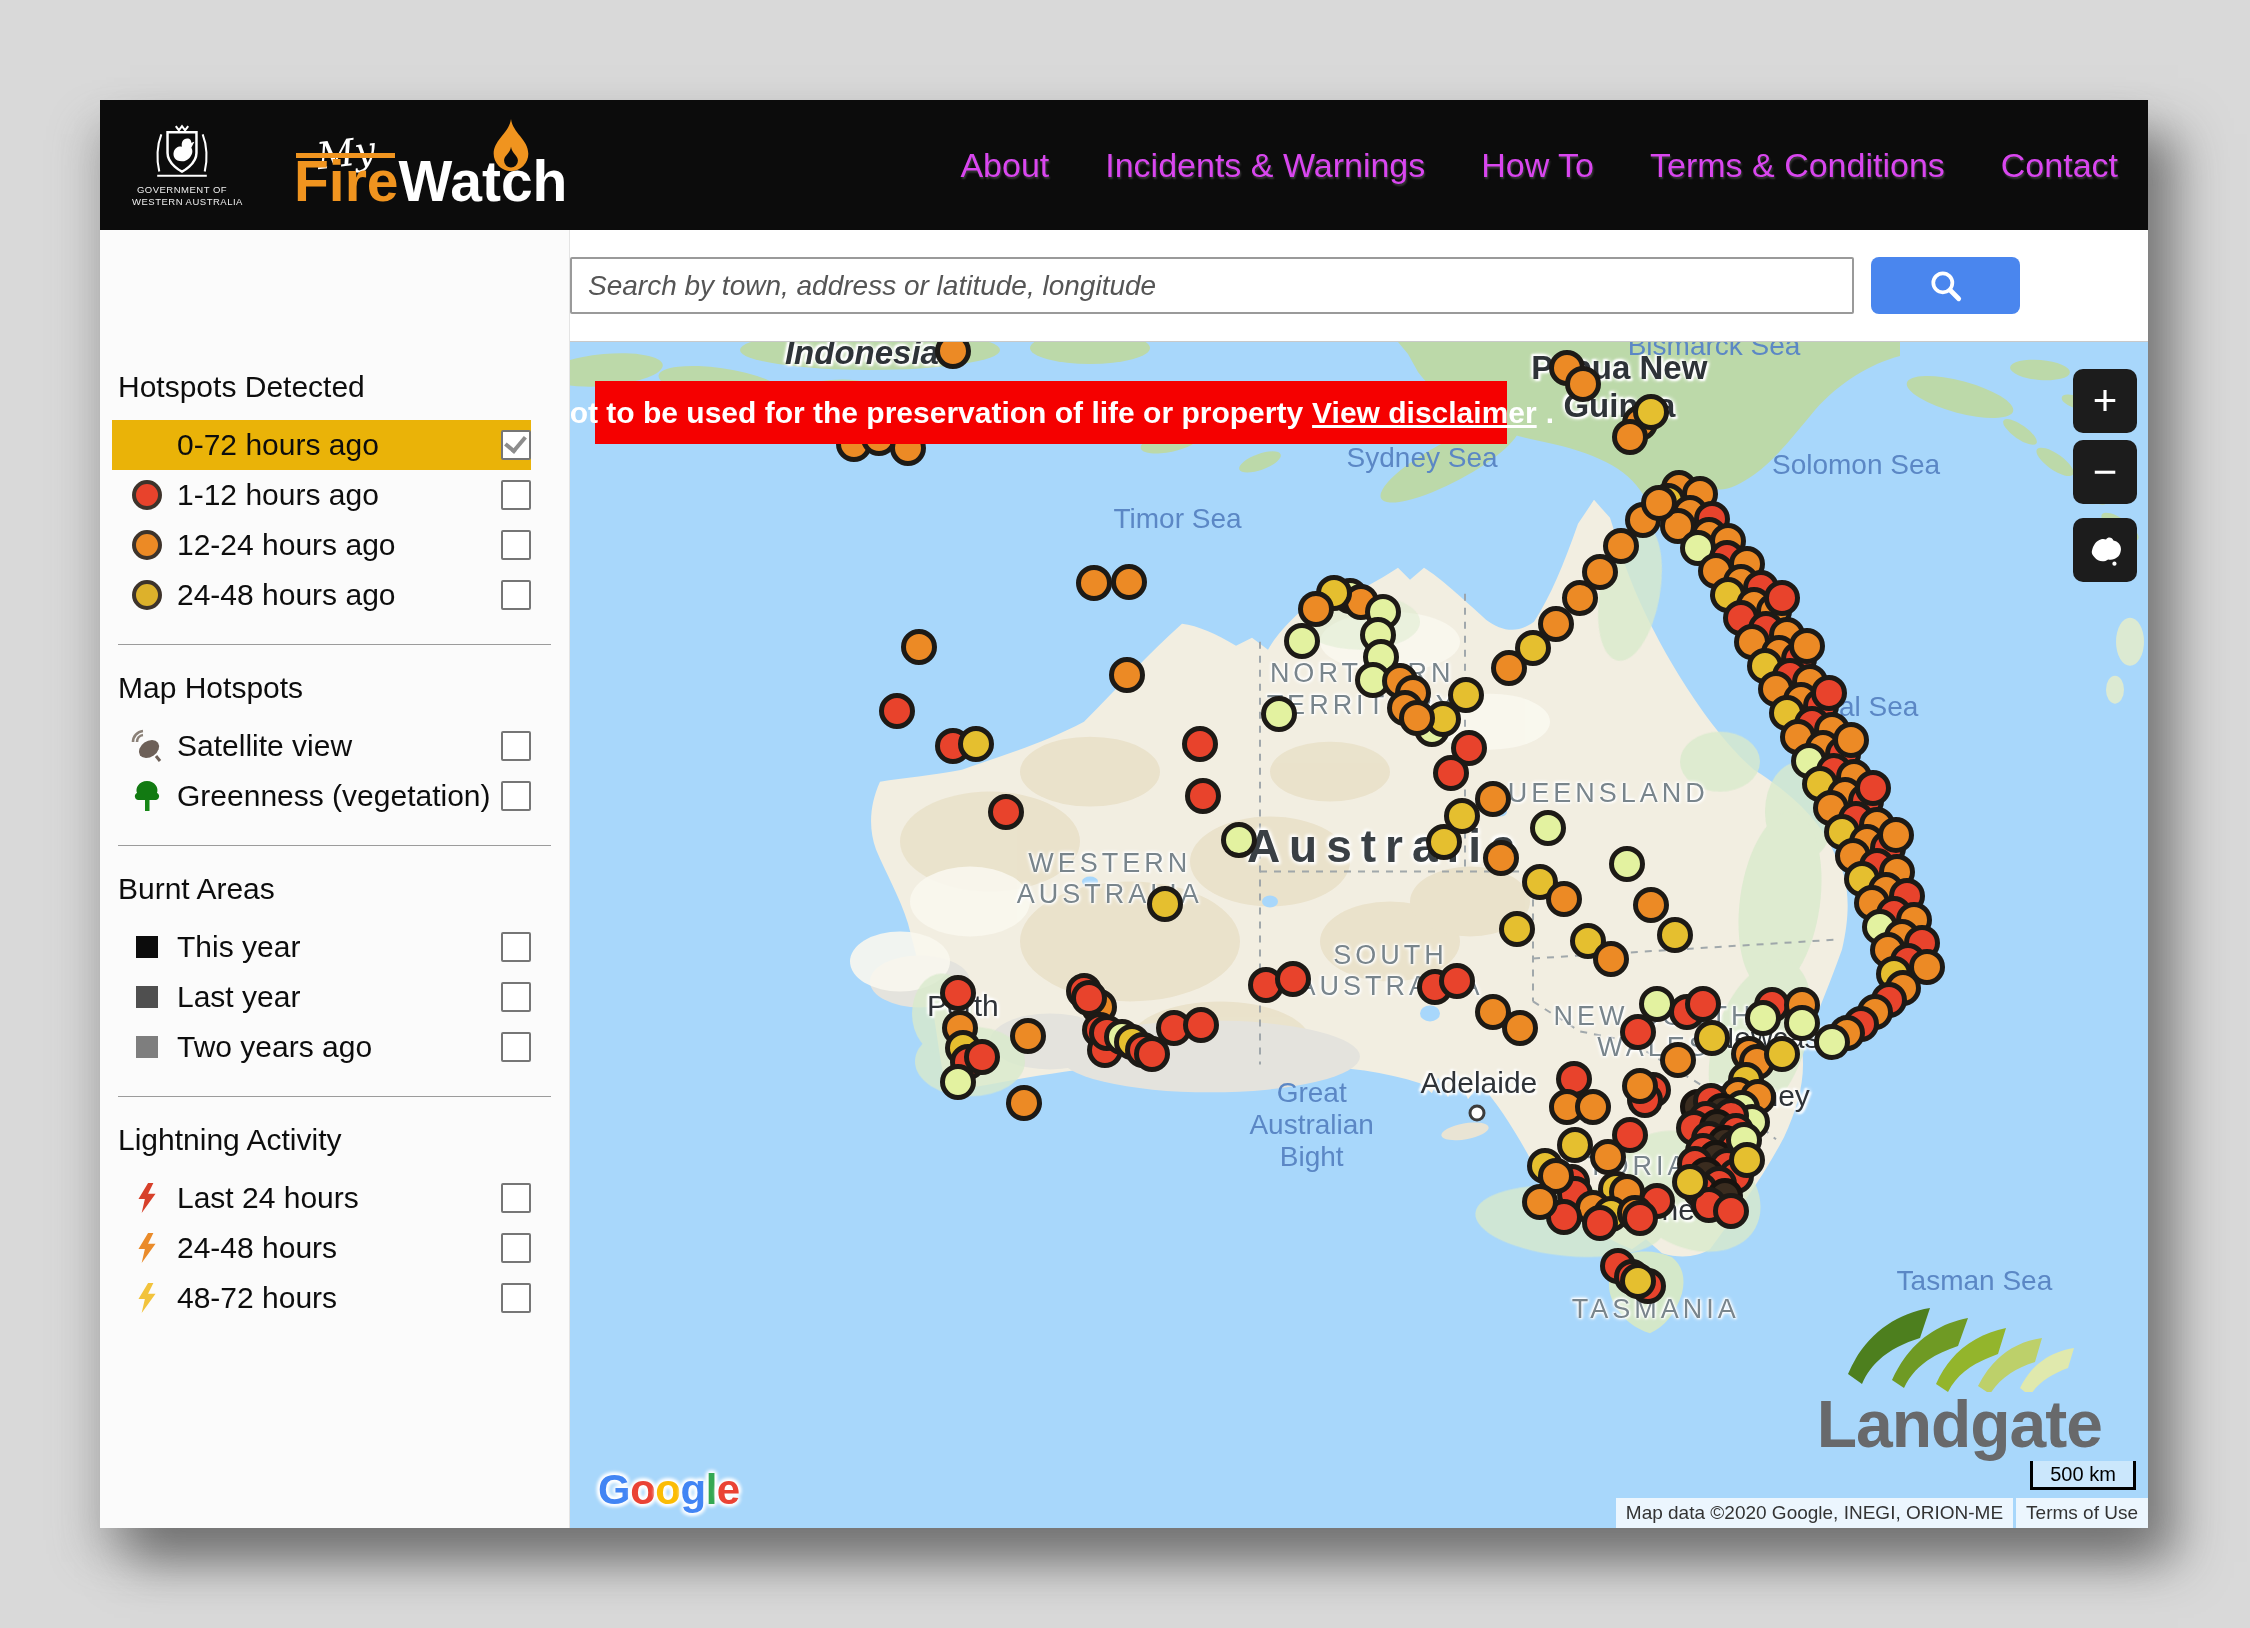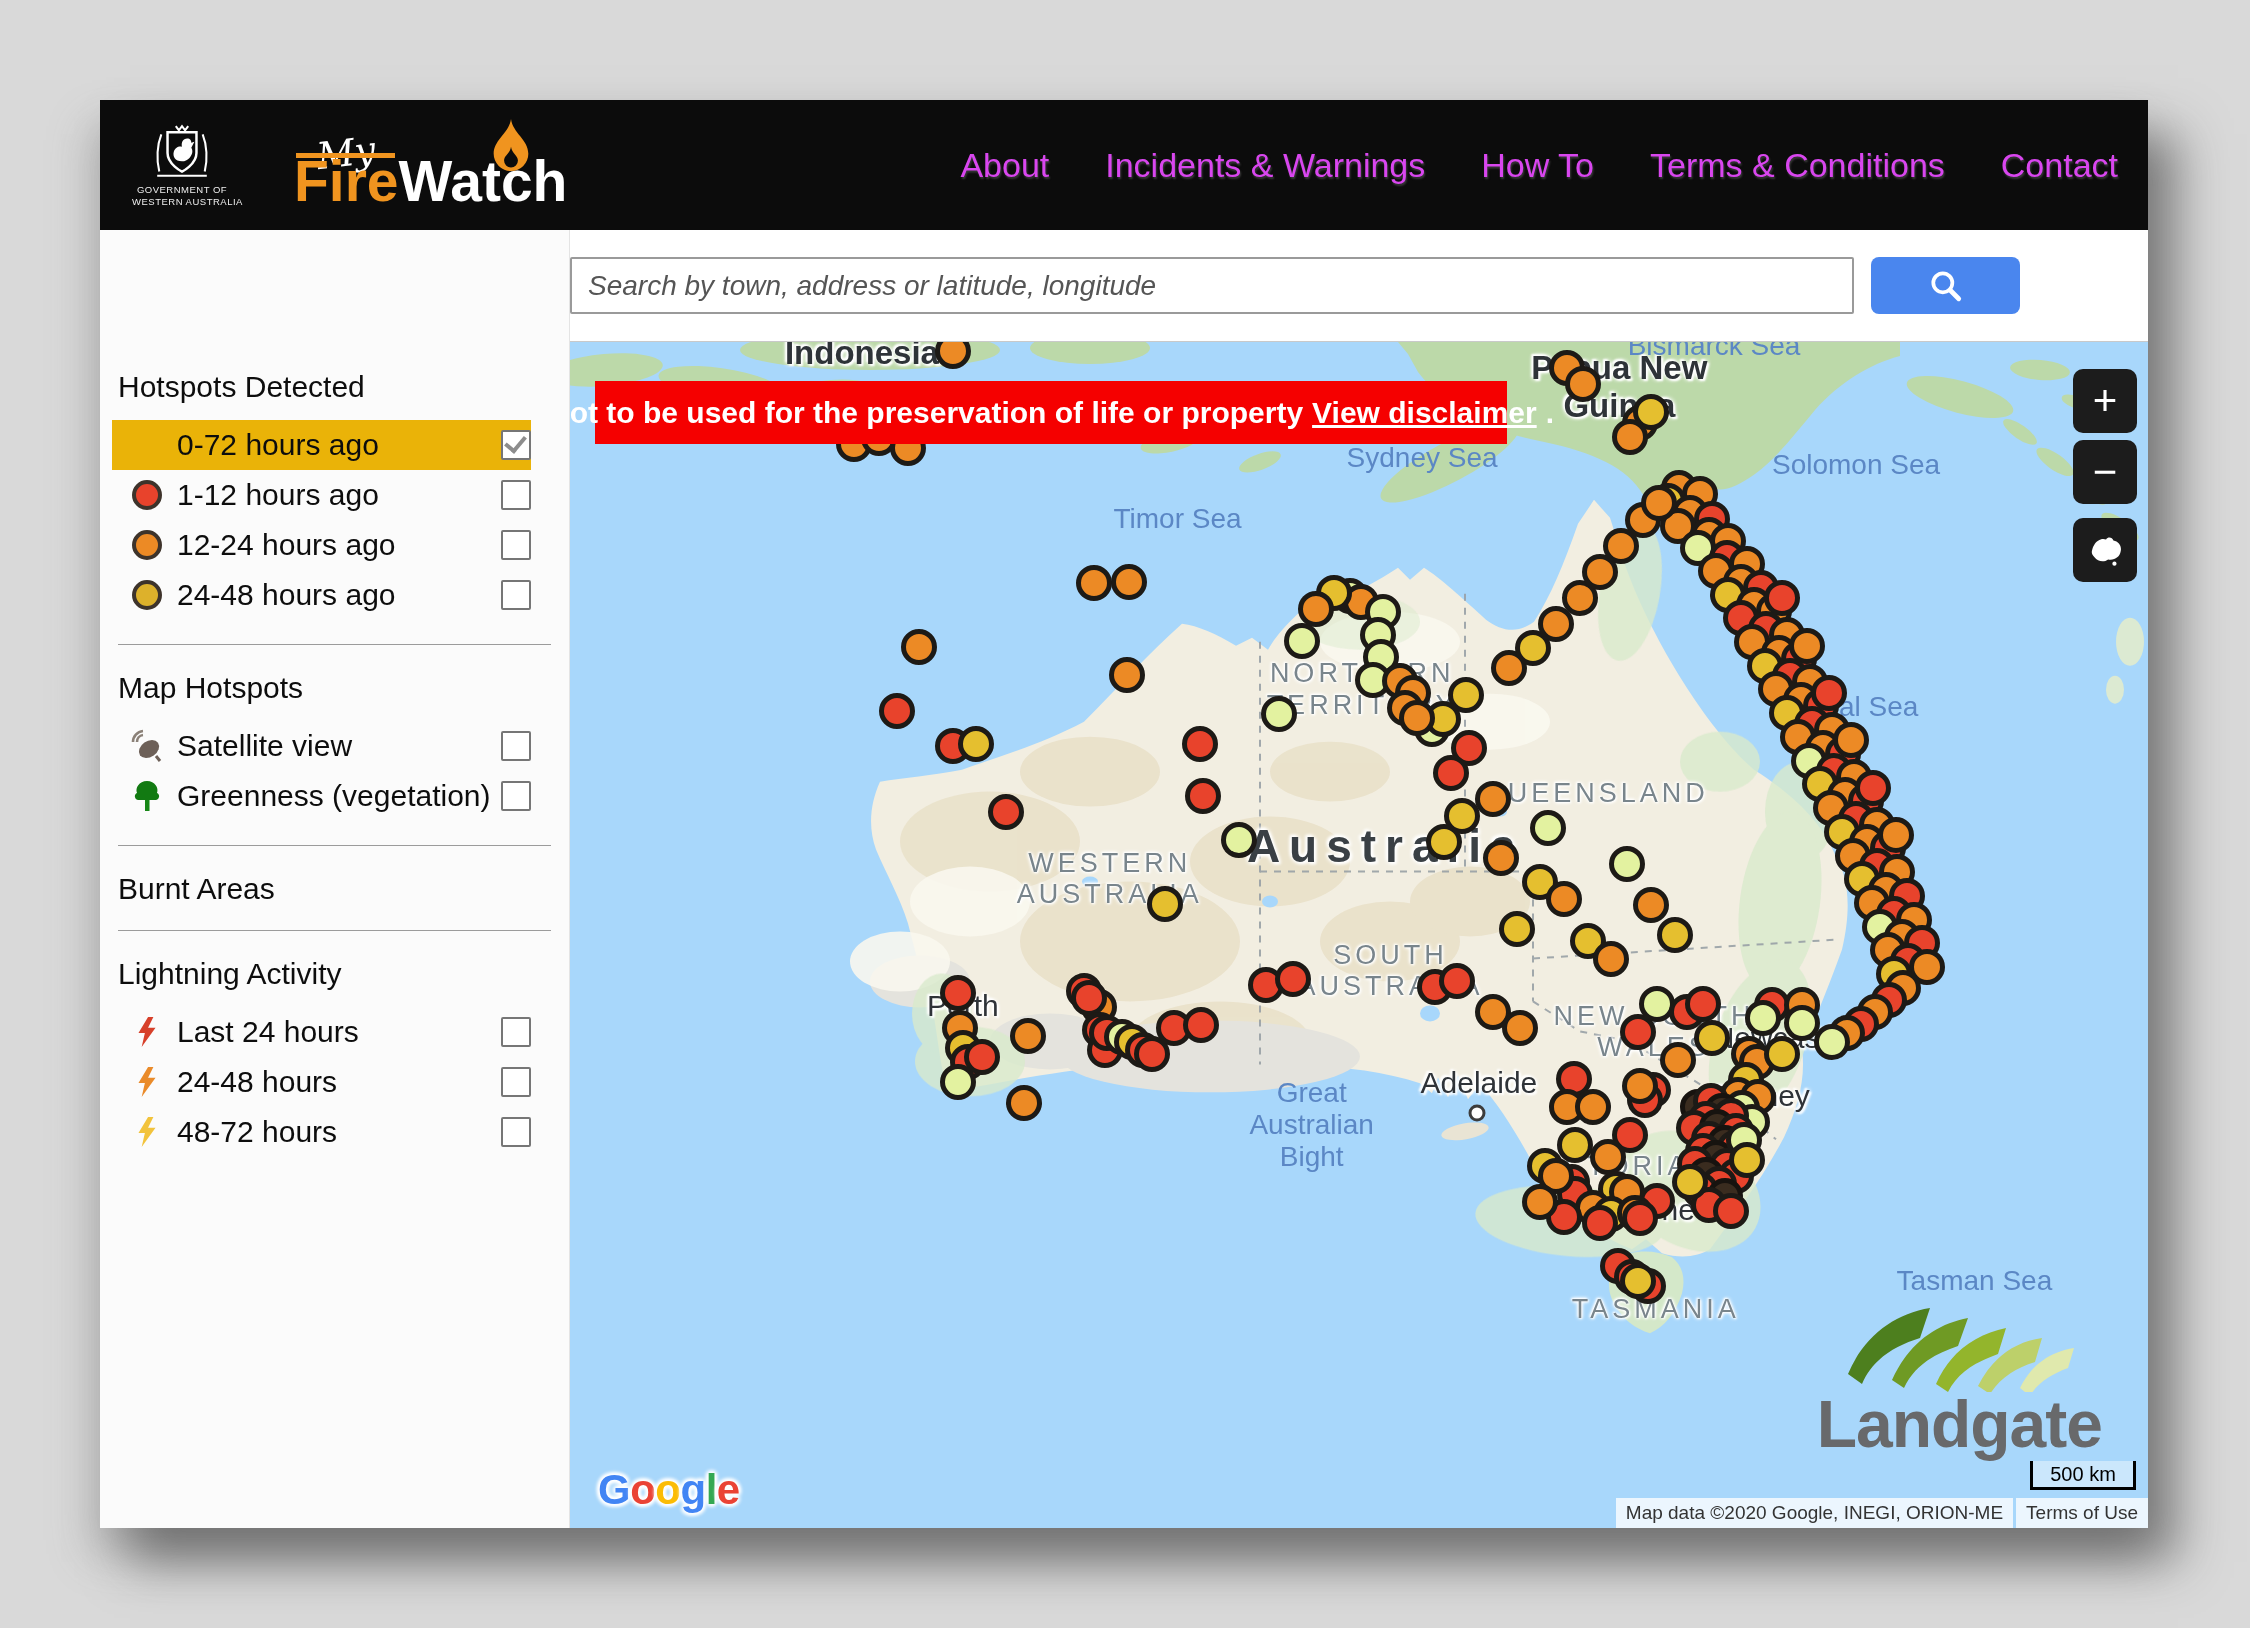--- a/index.html
+++ b/index.html
@@ -183,20 +183,44 @@
               <span class="label">Greenness (vegetation)</span>
               <span class="checkbox"></span>
             </div>
           </div>
       </div>
 
       <div class="divider"></div>
 
       <div class="sec">
         <div class="sec-title">Burnt Areas</div>
+        <div>
+
+        <div class="srow">
+              <span class="icon">
+                <span class="sq" style="background:#0c0c0c"></span>
+              </span>
+              <span class="label">This year</span>
+              <span class="checkbox"></span>
+            </div>
+            <div class="srow">
+              <span class="icon">
+                <span class="sq" style="background:#4f4f4f"></span>
+              </span>
+              <span class="label">Last year</span>
+              <span class="checkbox"></span>
+            </div>
+            <div class="srow">
+              <span class="icon">
+                <span class="sq" style="background:#7e7e7e"></span>
+              </span>
+              <span class="label">Two years ago</span>
+              <span class="checkbox"></span>
+            </div>
+          </div>
       </div>
 
       <div class="divider"></div>
 
       <div class="sec">
         <div class="sec-title">Lightning Activity</div>
         <div>
 
         <div class="srow">
               <span class="icon">
@@ -328,21 +352,21 @@
             <path d="M690,530 L963,530"></path>
             <path d="M895,252 L895,530"></path>
             <path d="M963,530 L963,660"></path>
             <path d="M963,617 L1268,598"></path>
             <path d="M963,660 L1010,690 L1060,700 L1112,732 L1162,762 L1206,798"></path>
           </g>
         </svg>
 
         <div>
 
-        <div class="mlabel country" style="left: 18.5%; top: 0.9%;">Indonesia</div>
+        <div class="mlabel country" style="left: 18.5%; top: 0.9%; font-style: italic;">Indonesia</div>
             <div class="mlabel country" style="left: 66.5%; top: 3.8%;">Papua New<br>Guinea</div>
             <div class="mlabel sea" style="left: 72.5%; top: 0.3%;">Bismarck Sea</div>
             <div class="mlabel sea" style="left: 54%; top: 9.8%;">Sydney Sea</div>
             <div class="mlabel sea" style="left: 81.5%; top: 10.4%;">Solomon Sea</div>
             <div class="mlabel sea" style="left: 38.5%; top: 14.9%;">Timor Sea</div>
             <div class="mlabel sea" style="left: 81.5%; top: 30.8%;">Coral Sea</div>
             <div class="mlabel state" style="left: 50.2%; top: 29.3%;">NORTHERN<br>TERRITORY</div>
             <div class="mlabel state" style="left: 65%; top: 38.1%;">QUEENSLAND</div>
             <div class="mlabel big" style="left: 51.7%; top: 42.5%;">Australia</div>
             <div class="mlabel state" style="left: 34.2%; top: 45.3%;">WESTERN<br>AUSTRALIA</div>

